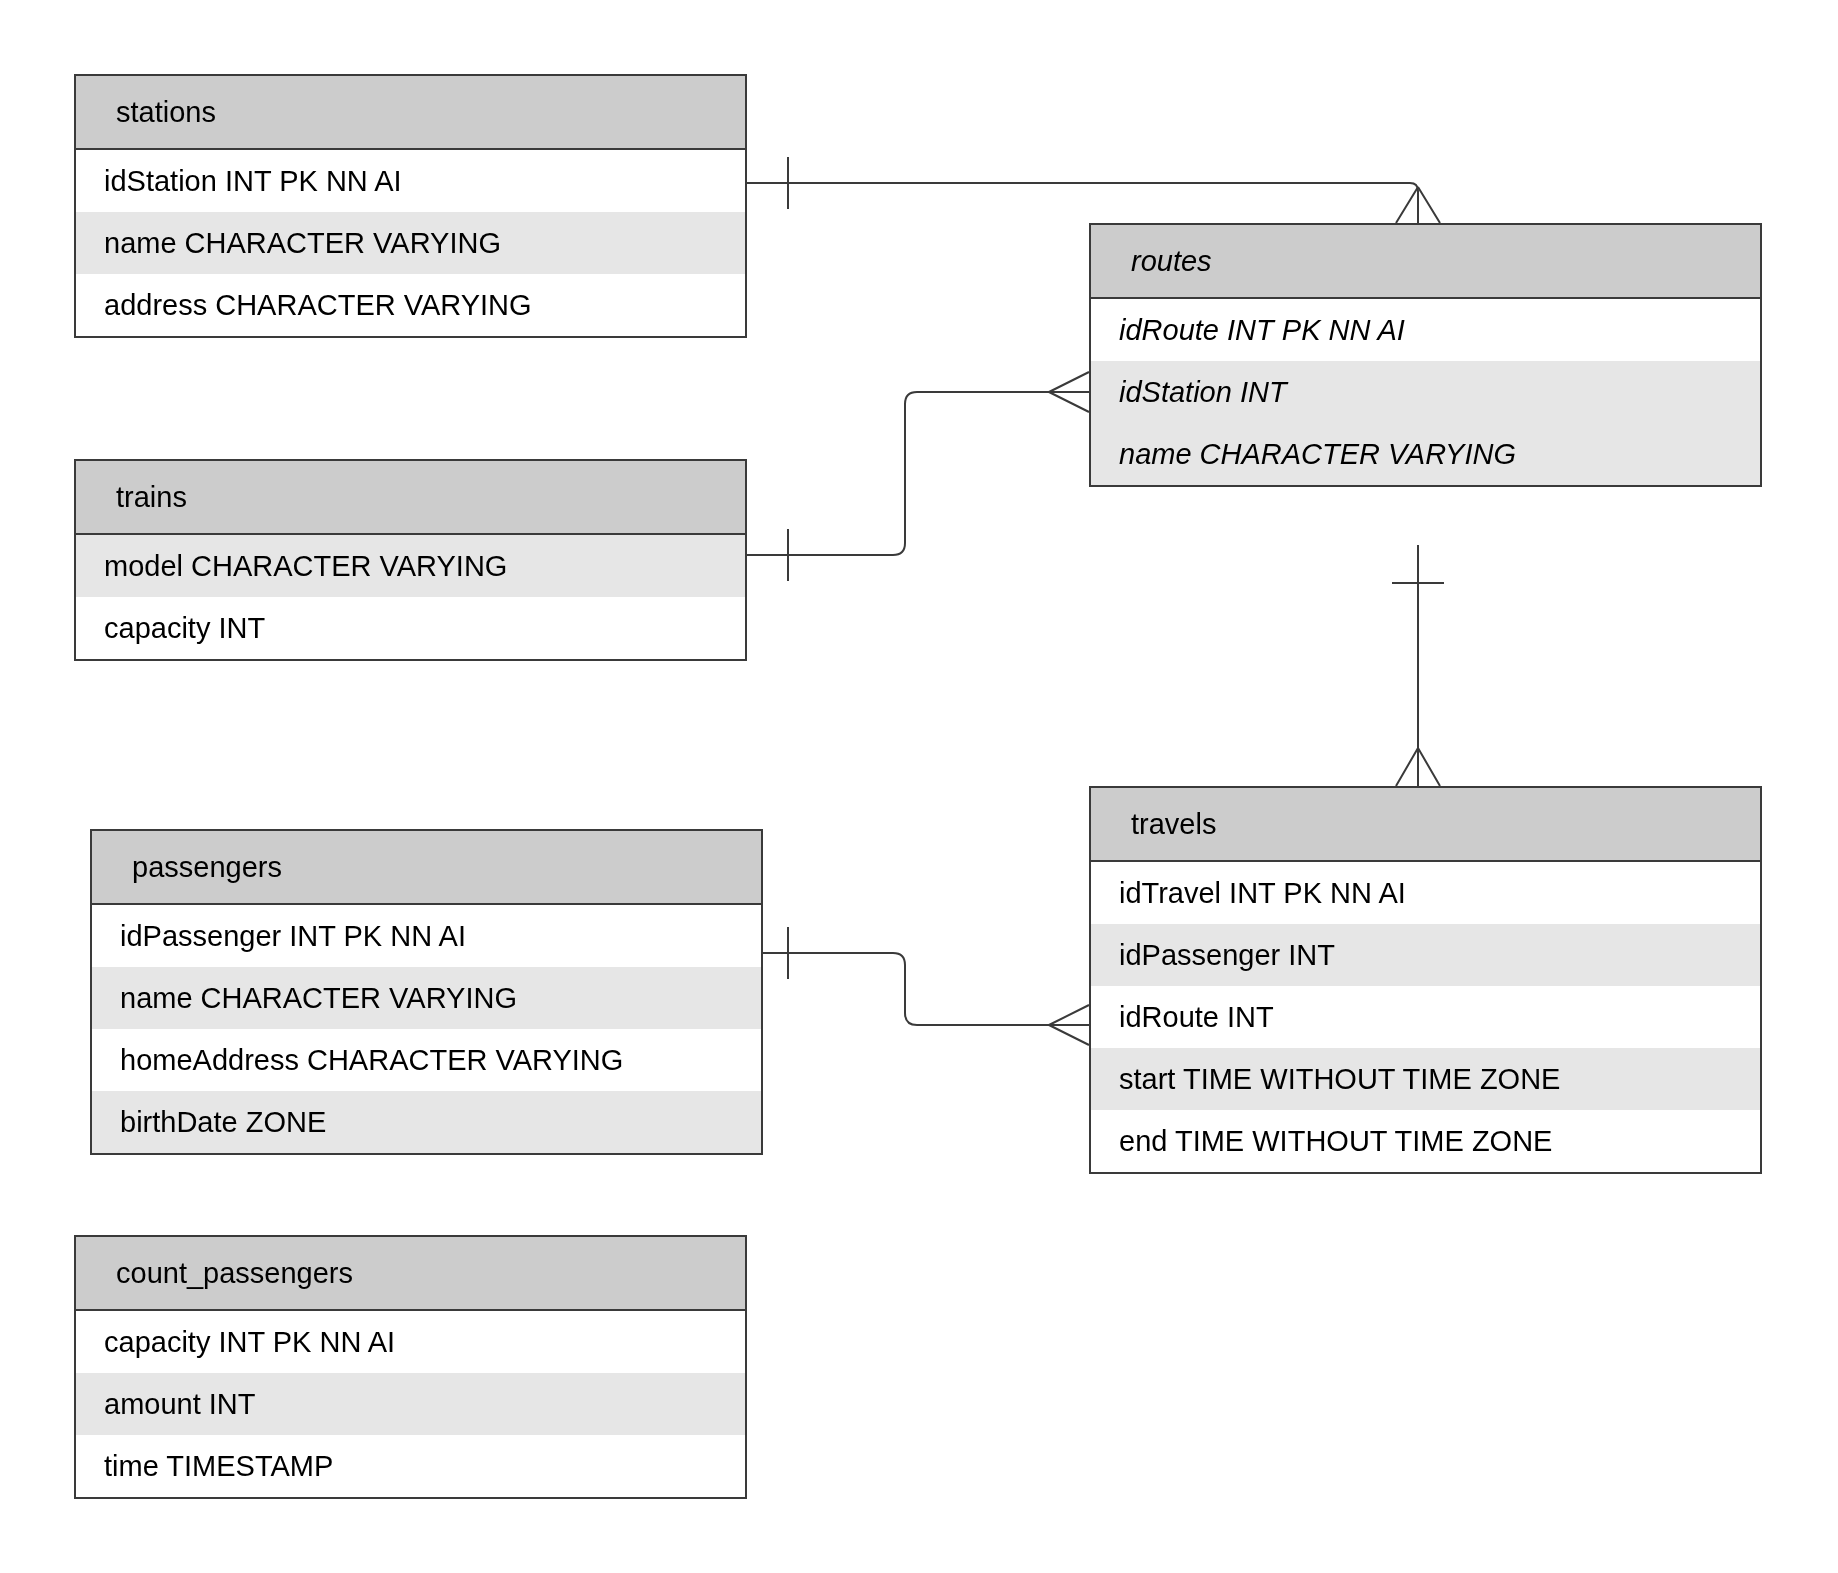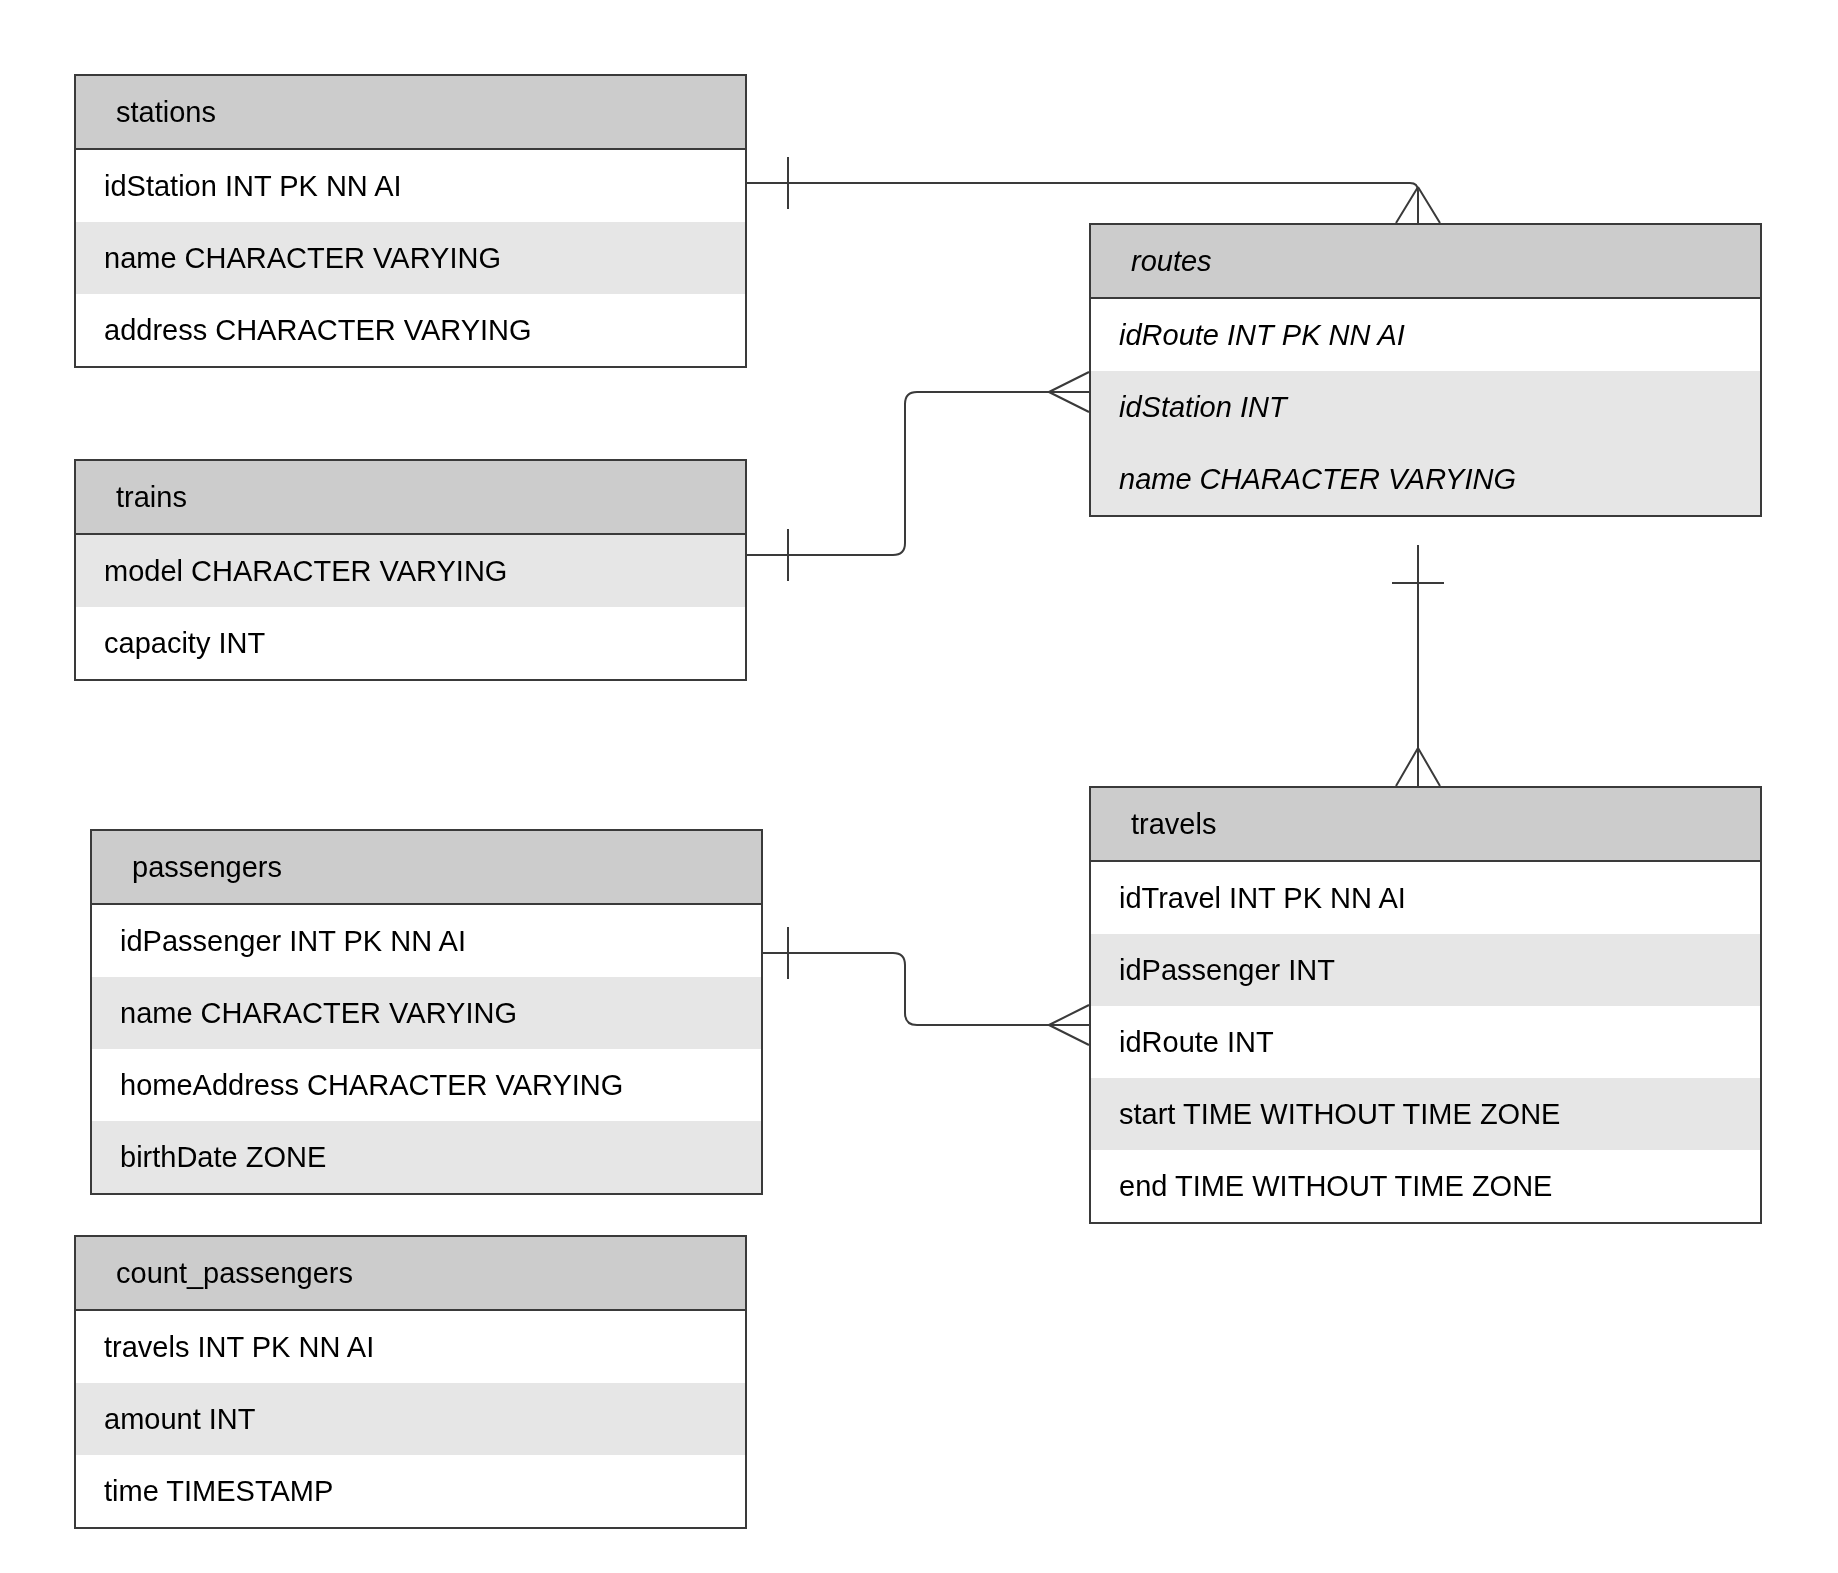--- a/index.html
+++ b/index.html
@@ -45,21 +45,21 @@
     border-bottom: 2px solid var(--stroke, #3a3a3a);
     display: flex;
     align-items: center;
     padding-left: 40px;
     font-size: 29px;
     line-height: 1;
     white-space: nowrap;
   }
   .er-row {
     box-sizing: border-box;
-    height: 72px;
+    height: 62px;
     display: flex;
     align-items: center;
     padding-left: 28px;
     font-size: 29px;
     line-height: 1;
     background: var(--row-fill, #ffffff);
     white-space: nowrap;
   }
   .er-row.alt {
     background: var(--row-alt-fill, #e6e6e6);
@@ -128,21 +128,21 @@
         <div class="er-row">homeAddress CHARACTER VARYING</div>
         <div class="er-row alt">birthDate ZONE</div>
       </div>
   </div>
 
   <div class="er-table" style="left:74px; top:1235px;">
     <div class="er-header">
       <span>count_passengers</span>
     </div>
     <div>
-        <div class="er-row">travels INT PK NN AI</div>
+        <div class="er-row">capacity INT PK NN AI</div>
         <div class="er-row alt">amount INT</div>
         <div class="er-row">time TIMESTAMP</div>
       </div>
   </div>
 
   <div class="er-table" style="left:1089px; top:223px;font-style:italic;">
     <div class="er-header">
       <span>routes</span>
     </div>
     <div>

